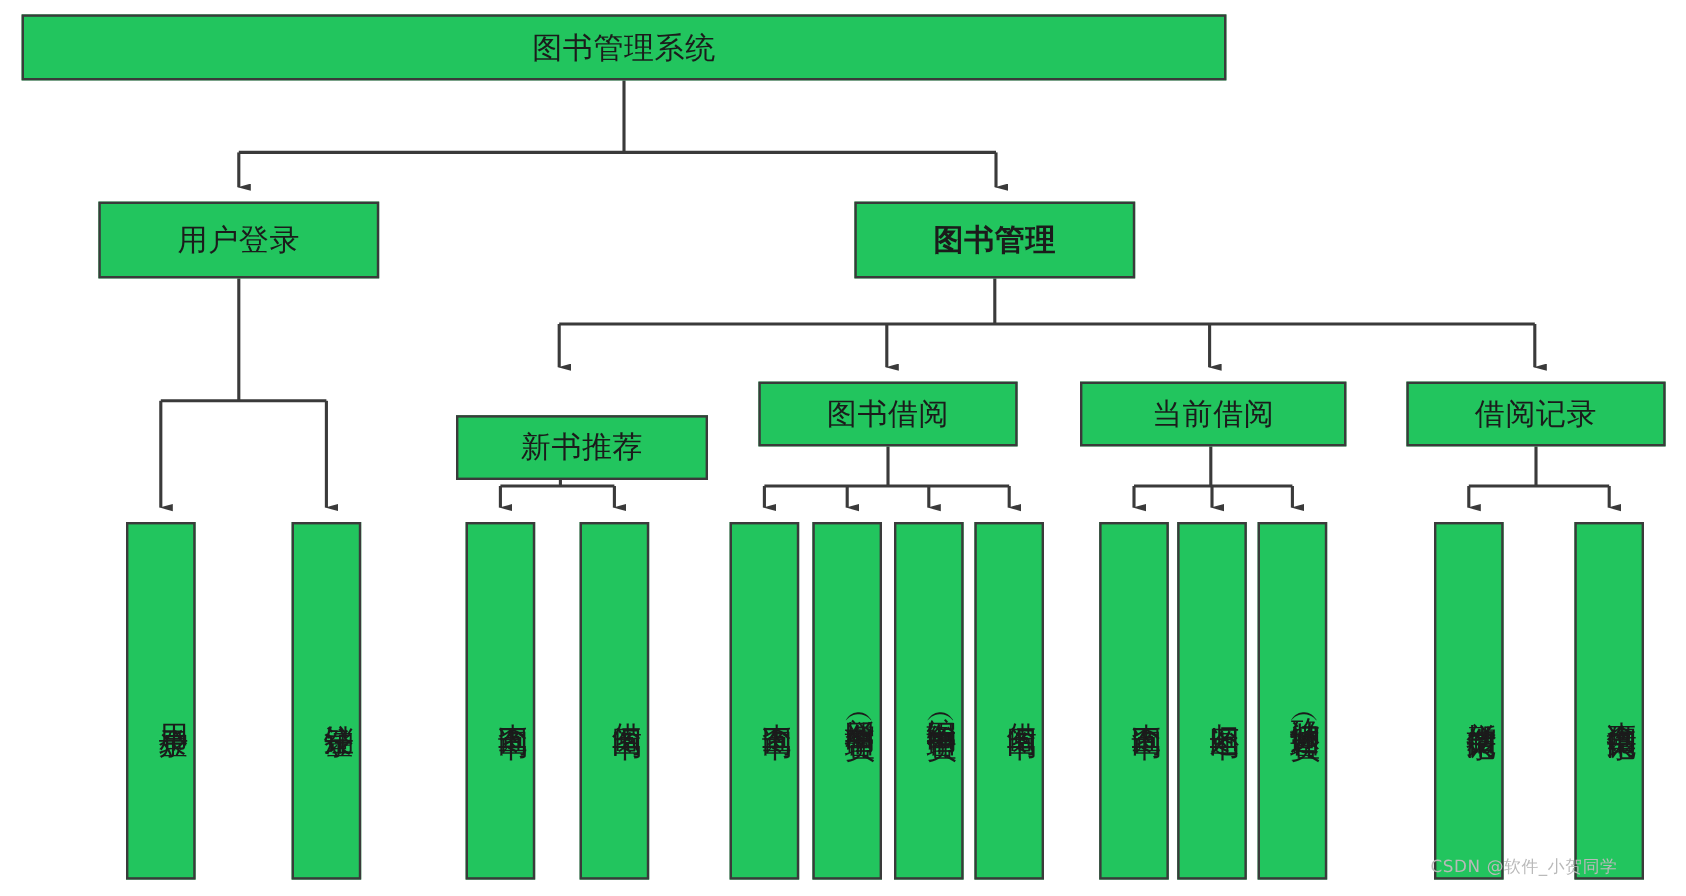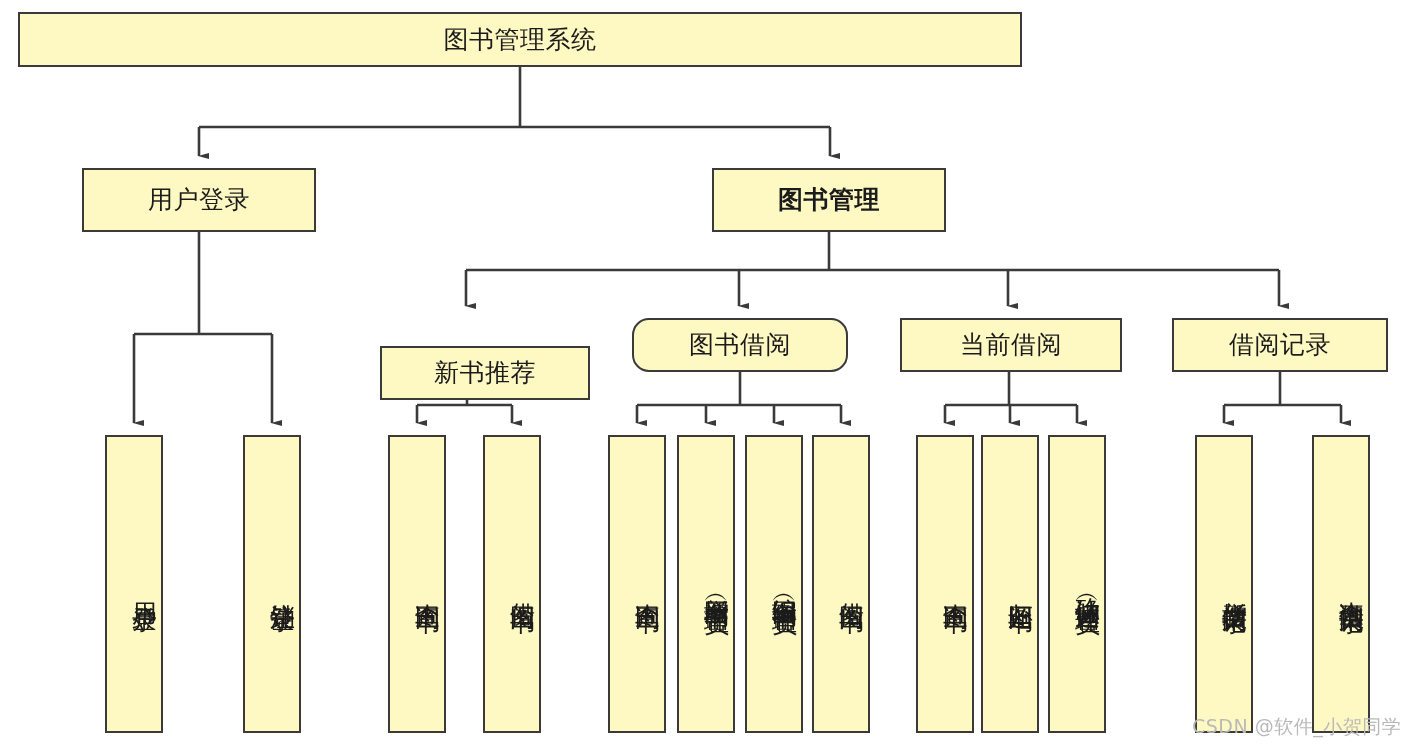--- a/index.html
+++ b/index.html
@@ -20,21 +20,21 @@
   #diagram-svg {
     position: absolute;
     left: 0;
     top: 0;
     width: 1405px;
     height: 747px;
   }
   .node {
     position: absolute;
     box-sizing: border-box;
-    background: #fef9c3;
+    background: #22c55e;
     border: 2px solid #3a3a3a;
     display: flex;
     align-items: center;
     justify-content: center;
     color: #1b1b1b;
   }
   .node.horizontal {
     font-size: 25px;
     letter-spacing: 0.5px;
     line-height: 1.1;
@@ -48,21 +48,21 @@
     align-items: flex-start;
     justify-content: center;
   }
   .node-label {
     display: block;
     white-space: pre-line;
   }
   .watermark {
     position: absolute;
     color: #b9b9b9;
-    font-size: 19px;
+    font-size: 14px;
     letter-spacing: 0.5px;
     white-space: nowrap;
     user-select: none;
   }
 </style>
 </head>
 <body>
 
 <div id="canvas">
 
@@ -138,21 +138,21 @@
   <div class="node horizontal" style="left:82px; top:168px; width:234px; height:64px;">
     <span class="node-label">用户登录</span>
   </div>
   <div class="node horizontal" style="left:712px; top:168px; width:234px; height:64px;font-weight:bold;">
     <span class="node-label">图书管理</span>
   </div>
 
   <div class="node horizontal" style="left:380px; top:318px; width:210px; height:54px;margin-top:28px;">
     <span class="node-label">新书推荐</span>
   </div>
-  <div class="node horizontal" style="left:632px; top:318px; width:216px; height:54px;border-radius:17px;">
+  <div class="node horizontal" style="left:632px; top:318px; width:216px; height:54px;">
     <span class="node-label">图书借阅</span>
   </div>
   <div class="node horizontal" style="left:900px; top:318px; width:222px; height:54px;">
     <span class="node-label">当前借阅</span>
   </div>
   <div class="node horizontal" style="left:1172px; top:318px; width:216px; height:54px;">
     <span class="node-label">借阅记录</span>
   </div>
 
   <div class="node vertical" style="left:105px; top:435px; width:58px; height:298px;">

